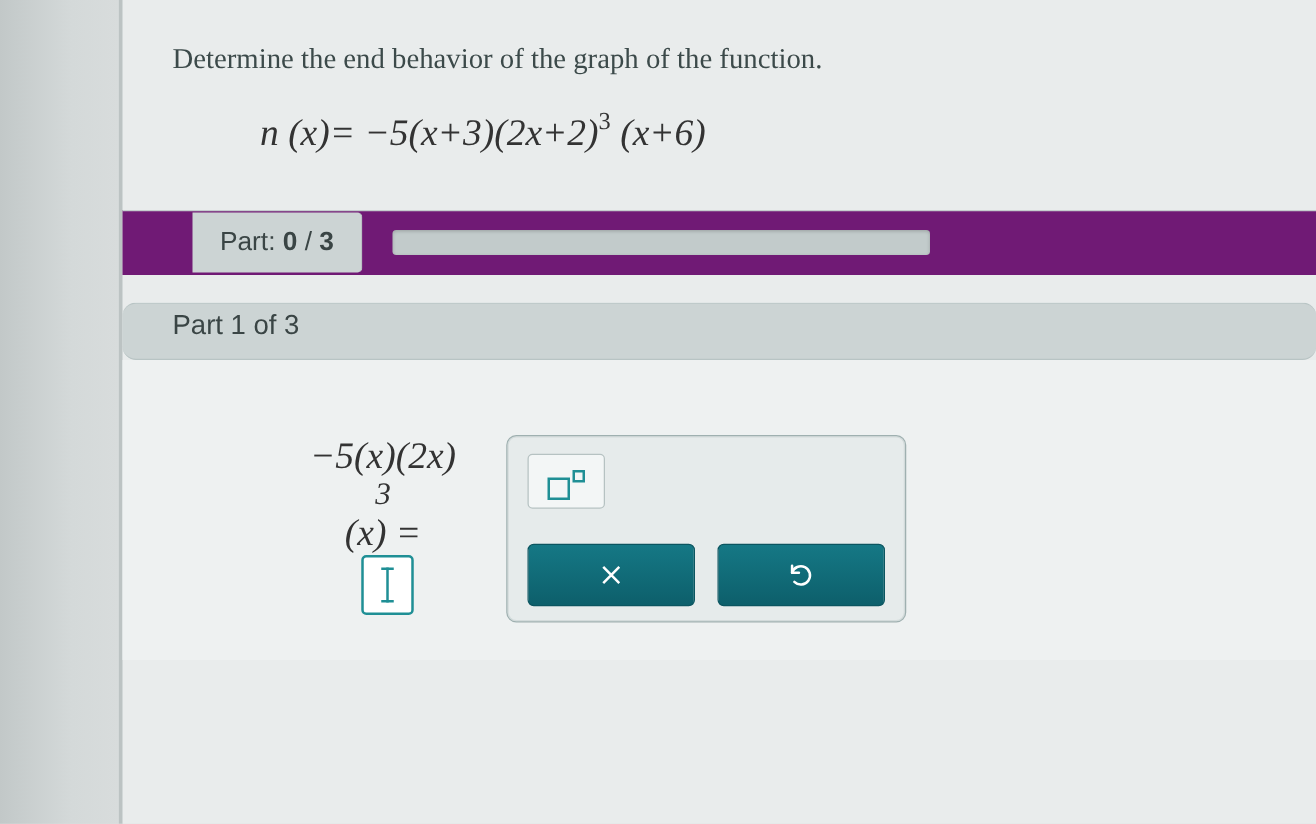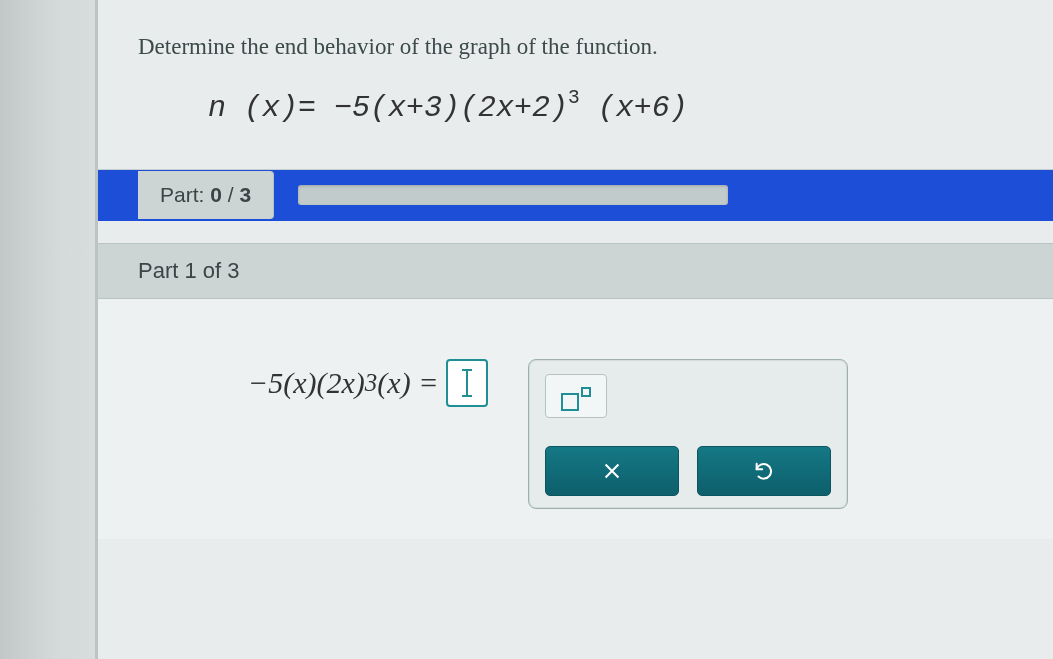--- a/index.html
+++ b/index.html
@@ -28,32 +28,32 @@
     background: linear-gradient(90deg, #c2c8c8 0%, #d4d9d9 60%, #d8dcdc 100%);
   }
   .prompt {
     padding: 0 40px 0 40px;
     color: #3c4a4a;
     font-size: 23px;
     line-height: 1.5;
     font-family: Liberation Serif, serif;
   }
   .formula {
-    font-family: Liberation Mono, monospace;
+    font-family: Liberation Serif, serif;
     font-size: 30px;
     color: #333;
     padding: 24px 0 30px 110px;
     font-style: italic;
   }
   .formula .n { font-style: italic; }
   .formula sup { font-size: 0.65em; font-style: normal; position: relative; top: -2px;}
   .progress-row {
-    background: #1d4ed8;
+    background: #701a75;
     margin: 14px 0 0 0;
-    padding: 0;
+    padding: 16px;
     height: 52px;
     display: flex;
     align-items: center;
     border-top: 1px solid #c5cece;
   }
   .part-chip {
     background: #ccd4d4;
     color: #3a4545;
     font-size: 21px;
     padding: 12px 22px;
@@ -67,25 +67,26 @@
     margin-left: 24px;
     width: 430px;
     height: 20px;
     background: #c2cbcb;
     border-radius: 3px;
     box-shadow: inset 0 1px 3px rgba(0,0,0,0.2);
   }
   .section-header {
     margin-top: 22px;
     background: #ccd4d4;
-    padding: 14px 28px 14px 40px;
+    padding: 4px 28px 14px 40px;
     color: #3a4545;
     font-size: 22px;
     border-top: 1px solid #b8c4c4;
     border-bottom: 1px solid #b8c4c4;
+    border-radius: 11px;
   }
   .section-body {
     background: #eef1f1;
     padding: 34px 0 30px 40px;
   }
   .instruction {
     color: #3c4a4a;
     font-size: 23px;
     line-height: 1.5;
   }
@@ -96,20 +97,21 @@
     padding-left: 110px;
     gap: 40px;
   }
   .eq-expr {
     font-family: "Times New Roman", serif;
     font-size: 30px;
     font-style: italic;
     color: #333;
     display: flex;
     align-items: center;
+    flex-direction: column;
   }
   .answer-box {
     display: inline-block;
     width: 42px;
     height: 48px;
     border: 2px solid #1f8f95;
     border-radius: 4px;
     background: #fff;
     margin-left: 8px;
     position: relative;

